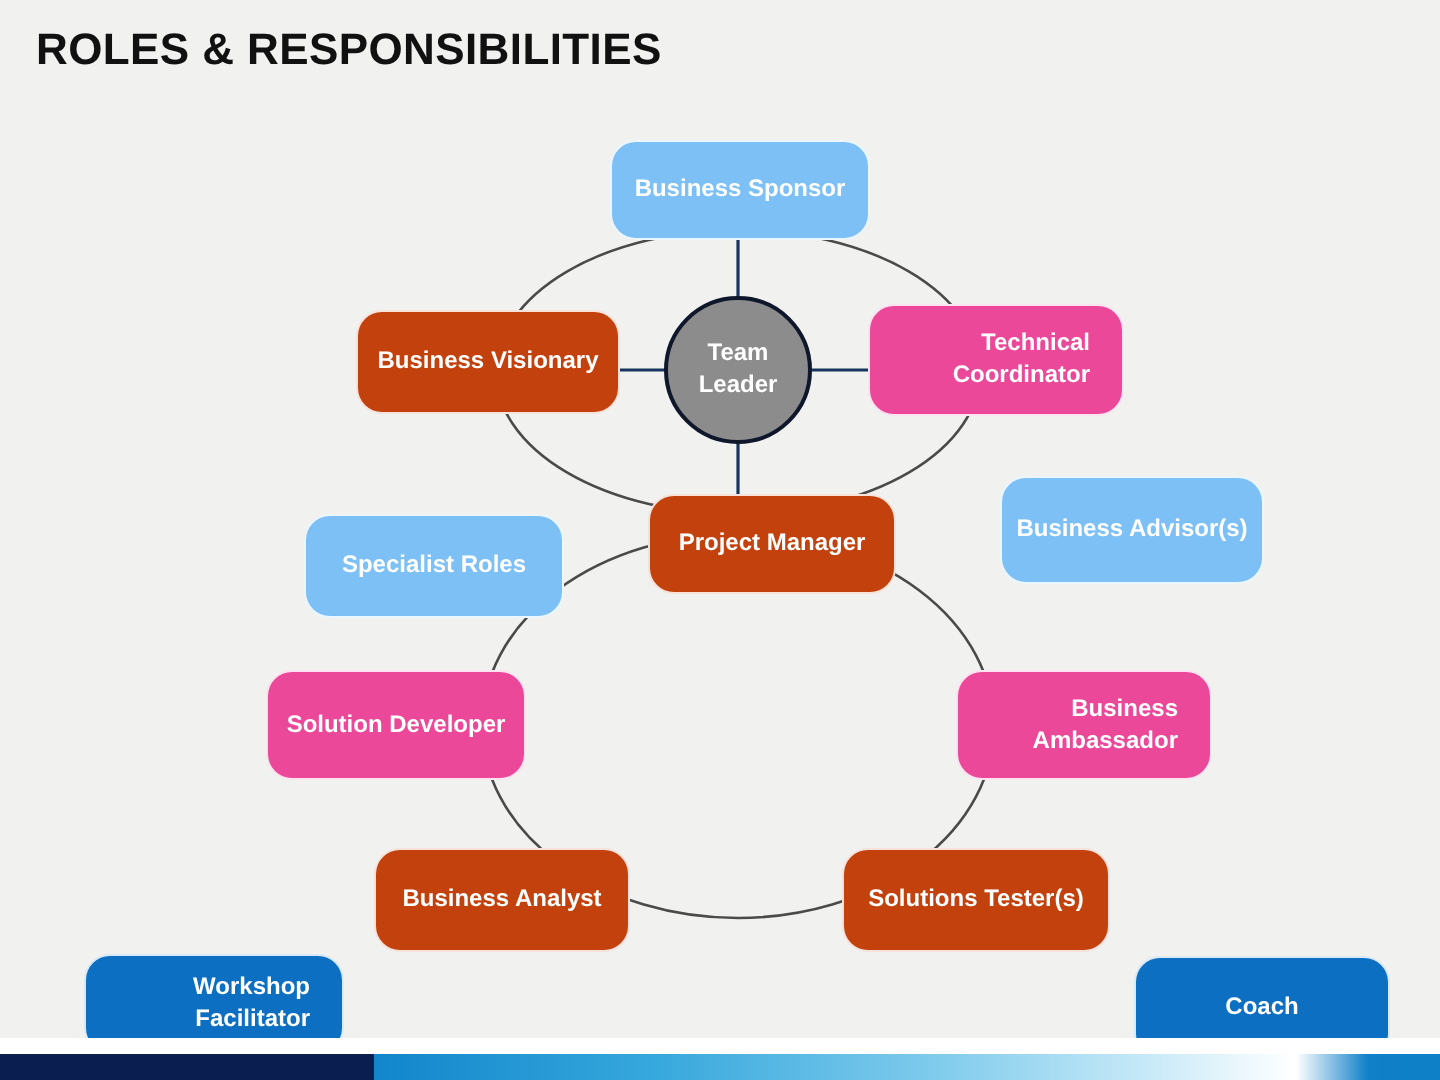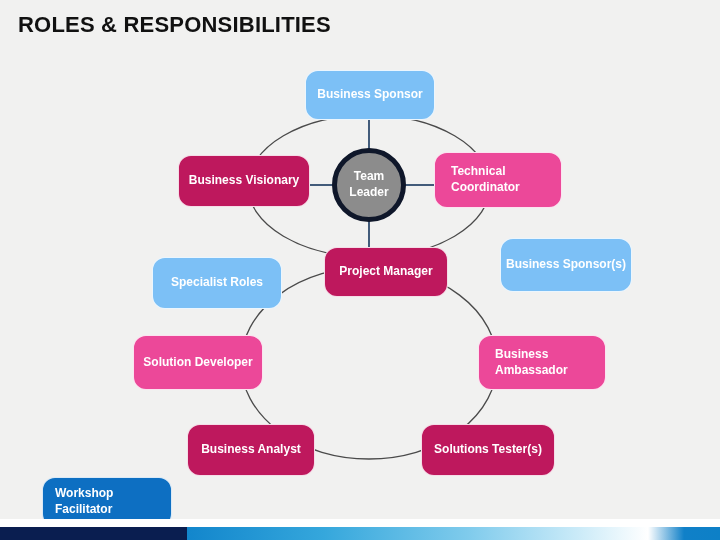--- a/index.html
+++ b/index.html
@@ -16,48 +16,48 @@
     letter-spacing:.2px;
   }
   .subtitle{
     position:absolute;left:18px;top:46px;
     font-size:17px;font-weight:400;color:#1a1a1a;
   }
   svg.wires{position:absolute;left:0;top:0;width:720px;height:540px;}
   .node{
     position:absolute;
     display:flex;align-items:center;justify-content:center;
-    text-align:left;
+    text-align:right;
     color:#fff;font-weight:700;font-size:12px;line-height:1.3;
     border-radius:13px;
     border:1px solid rgba(255,255,255,.85);
     box-sizing:border-box;
     padding:0 4px;
   }
   .pad-wide{padding:0 16px;}
   .v-light {background:#7CC0F6;}
   .v-bright{background:#ec4899;}
-  .v-dark  {background:#be185d;}
+  .v-dark  {background:#c2410c;}
   .v-medium{background:#0D6FC2;}
   .n-business-sponsor     {left:305px;top:70px; width:130px;height:50px;}
   .n-business-visionary   {left:178px;top:155px;width:132px;height:52px;}
   .n-technical-coordinator{left:434px;top:152px;width:128px;height:56px;}
   .n-project-manager      {left:324px;top:247px;width:124px;height:50px;}
   .n-specialist-roles     {left:152px;top:257px;width:130px;height:52px;border-radius:13px;}
   .n-business-advisors    {left:500px;top:238px;width:132px;height:54px;}
   .n-solution-developer   {left:133px;top:335px;width:130px;height:55px;}
   .n-business-ambassador  {left:478px;top:335px;width:128px;height:55px;}
   .n-business-analyst     {left:187px;top:424px;width:128px;height:52px;}
   .n-solutions-testers    {left:421px;top:424px;width:134px;height:52px;}
   .n-workshop-facilitator {left:42px; top:477px;width:130px;height:50px;padding-left:12px;}
   .n-coach                {left:567px;top:478px;width:128px;height:52px;}
   .team-leader{
     position:absolute;left:332px;top:148px;width:74px;height:74px;
     border-radius:50%;
-    background:#8C8C8C;border:5px solid #0f172a;
+    background:#8C8C8C;border:2px solid #0f172a;
     display:flex;align-items:center;justify-content:center;text-align:center;
     color:#fff;font-weight:700;font-size:12px;line-height:1.3;
     box-sizing:border-box;padding:0 12px;
   }
   .footer-white{
     position:absolute;left:0;bottom:13px;width:720px;height:8px;background:#ffffff;
   }
   .footer-bar{
     position:absolute;left:0;bottom:0;width:720px;height:13px;
     background:linear-gradient(90deg,
@@ -101,21 +101,21 @@
 
   <div class="node v-dark n-project-manager">
     <span>Project Manager</span>
   </div>
 
   <div class="node v-light n-specialist-roles">
     <span>Specialist Roles</span>
   </div>
 
   <div class="node v-light n-business-advisors">
-    <span>Business Sponsor(s)</span>
+    <span>Business Advisor(s)</span>
   </div>
 
   <div class="node v-bright n-solution-developer">
     <span>Solution Developer</span>
   </div>
 
   <div class="node v-bright pad-wide n-business-ambassador">
     <span>Business Ambassador</span>
   </div>
 
@@ -124,17 +124,20 @@
   </div>
 
   <div class="node v-dark n-solutions-testers">
     <span>Solutions Tester(s)</span>
   </div>
 
   <div class="node v-medium pad-wide n-workshop-facilitator">
     <span>Workshop Facilitator</span>
   </div>
 
+  <div class="node v-medium n-coach">
+    <span>Coach</span>
+  </div>
 
   <div class="footer-white"></div>
   <div class="footer-bar"></div>
 
 </div>
 
 </body></html>

